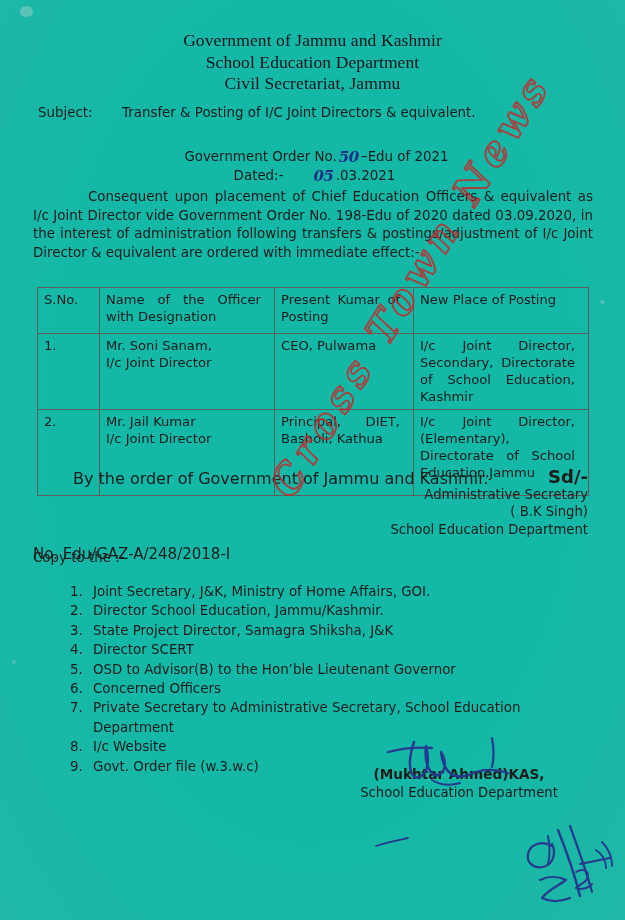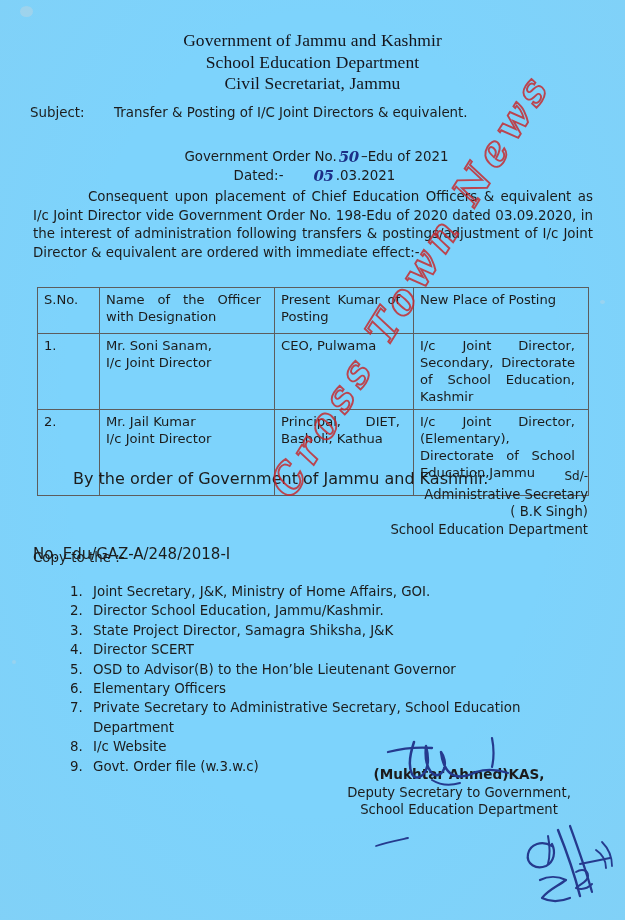--- a/index.html
+++ b/index.html
@@ -14,21 +14,21 @@
     overflow: hidden;
     font-family: "DejaVu Sans", sans-serif;
     color: #1c1c1c;
     background: #fdfdfd;
   }
 
   
   #scan {
     position: absolute;
     inset: 0;
-    background: #7dd3fc;
+    background: #14b8a6;
   }
   
   #scan::before {
     content: "";
     position: absolute;
     inset: 0;
     background:
       radial-gradient(ellipse at 50% 45%, rgba(255,255,255,0) 55%, rgba(180,180,180,0.07) 100%);
     pointer-events: none;
   }
@@ -45,21 +45,21 @@
     line-height: 21.5px;
     letter-spacing: 0.1px;
     color: #15151c;
   }
   .letterhead div { white-space: nowrap; }
 
   
   .subject-row {
     position: absolute;
     top: 104px;
-    left: 30px;
+    left: 38px;
     width: 565px;
     font-size: 13.4px;
     line-height: 17px;
   }
   .subject-label {
     display: inline-block;
     width: 84px;
     vertical-align: top;
   }
   .subject-text {
@@ -150,21 +150,21 @@
   }
   .sdblock {
     position: absolute;
     top: 468px;
     left: 300px;
     width: 288px;
     text-align: right;
     font-size: 13.2px;
     line-height: 17.6px;
   }
-  .sdblock .sd { font-weight: 400; font-size: 12px; }
+  .sdblock .sd { font-weight: 700; font-size: 18px; }
 
   
   .refno {
     position: absolute;
     top: 546px;
     left: 33px;
     font-size: 15px;
     line-height: 17px;
     text-align: right;
   }
@@ -325,30 +325,29 @@
   <div class="refno">No. Edu/GAZ-A/248/2018-I</div>
 
   <div class="copyto">
     <div class="lead">Copy to the :-</div>
     <ol>
       <li>Joint Secretary, J&amp;K, Ministry of Home Affairs, GOI.</li>
       <li>Director School Education, Jammu/Kashmir.</li>
       <li>State Project Director, Samagra Shiksha, J&amp;K</li>
       <li>Director SCERT</li>
       <li>OSD to Advisor(B) to the Hon’ble Lieutenant Governor</li>
-      <li>Elementary Officers</li>
+      <li>Concerned Officers</li>
       <li>Private Secretary to Administrative Secretary, School Education Department</li>
       <li>I/c Website</li>
       <li>Govt. Order file (w.3.w.c)</li>
     </ol>
   </div>
 
   <div class="signblock">
     <div class="nm">(Mukhtar Ahmed)KAS,</div>
-    <div>Deputy Secretary to Government,</div>
     <div>School Education Department</div>
   </div>
 
   <svg class="ink" id="sig-main" viewBox="0 0 150 52">
     <path d="M4,16 C20,12 34,11 48,12" stroke-width="2.3" stroke="#253a8e"></path>
     <path d="M30,6 C26,18 24,30 28,38 C31,44 38,42 42,34 C45,27 44,18 42,10
              C41,20 42,30 47,36 C51,41 57,40 60,33 C62,27 60,20 57,16
              C58,24 60,32 66,37 C72,42 82,41 92,36" stroke-width="2.5" stroke="#253a8e"></path>
     <path d="M92,36 C102,33 112,33 124,37" stroke-width="2.3" stroke="#253a8e"></path>
     <path d="M108,2 C110,12 110,22 108,31" stroke-width="2.2" stroke="#253a8e"></path>

